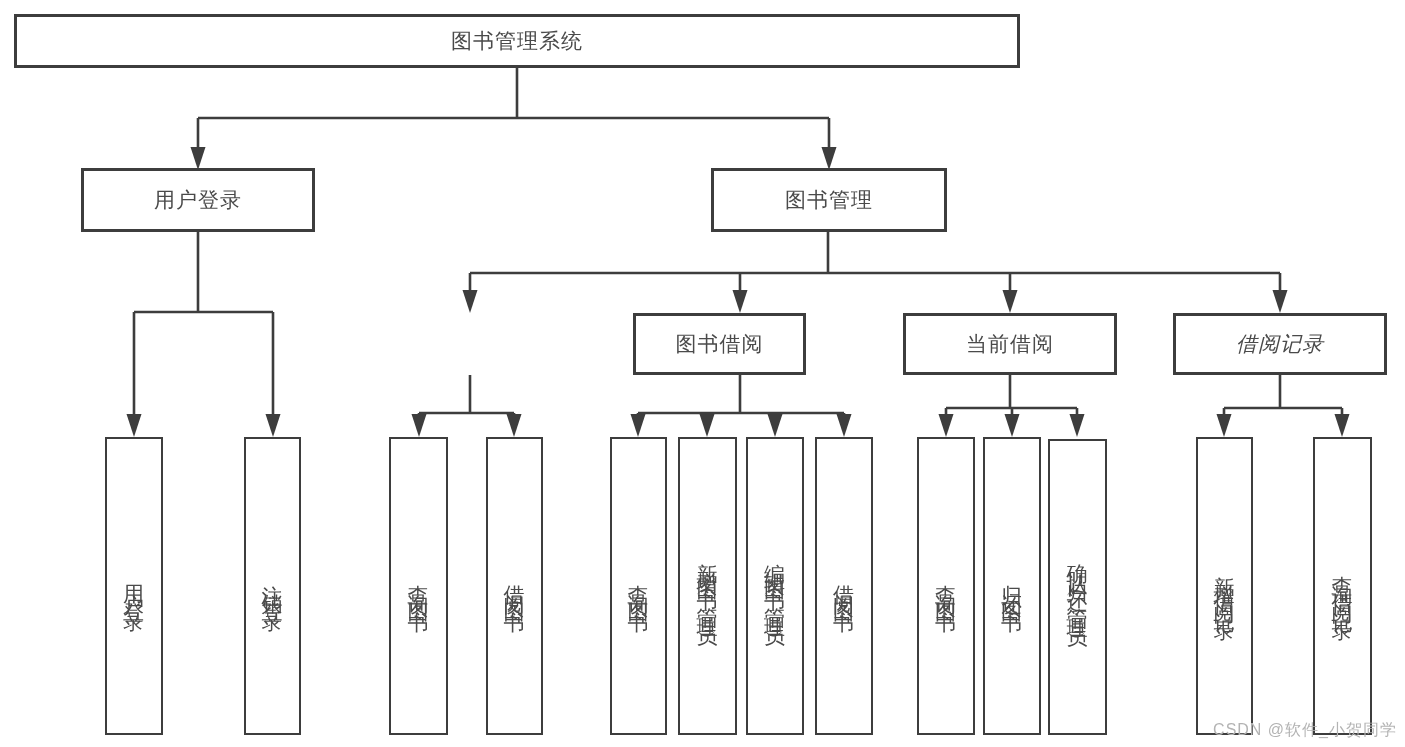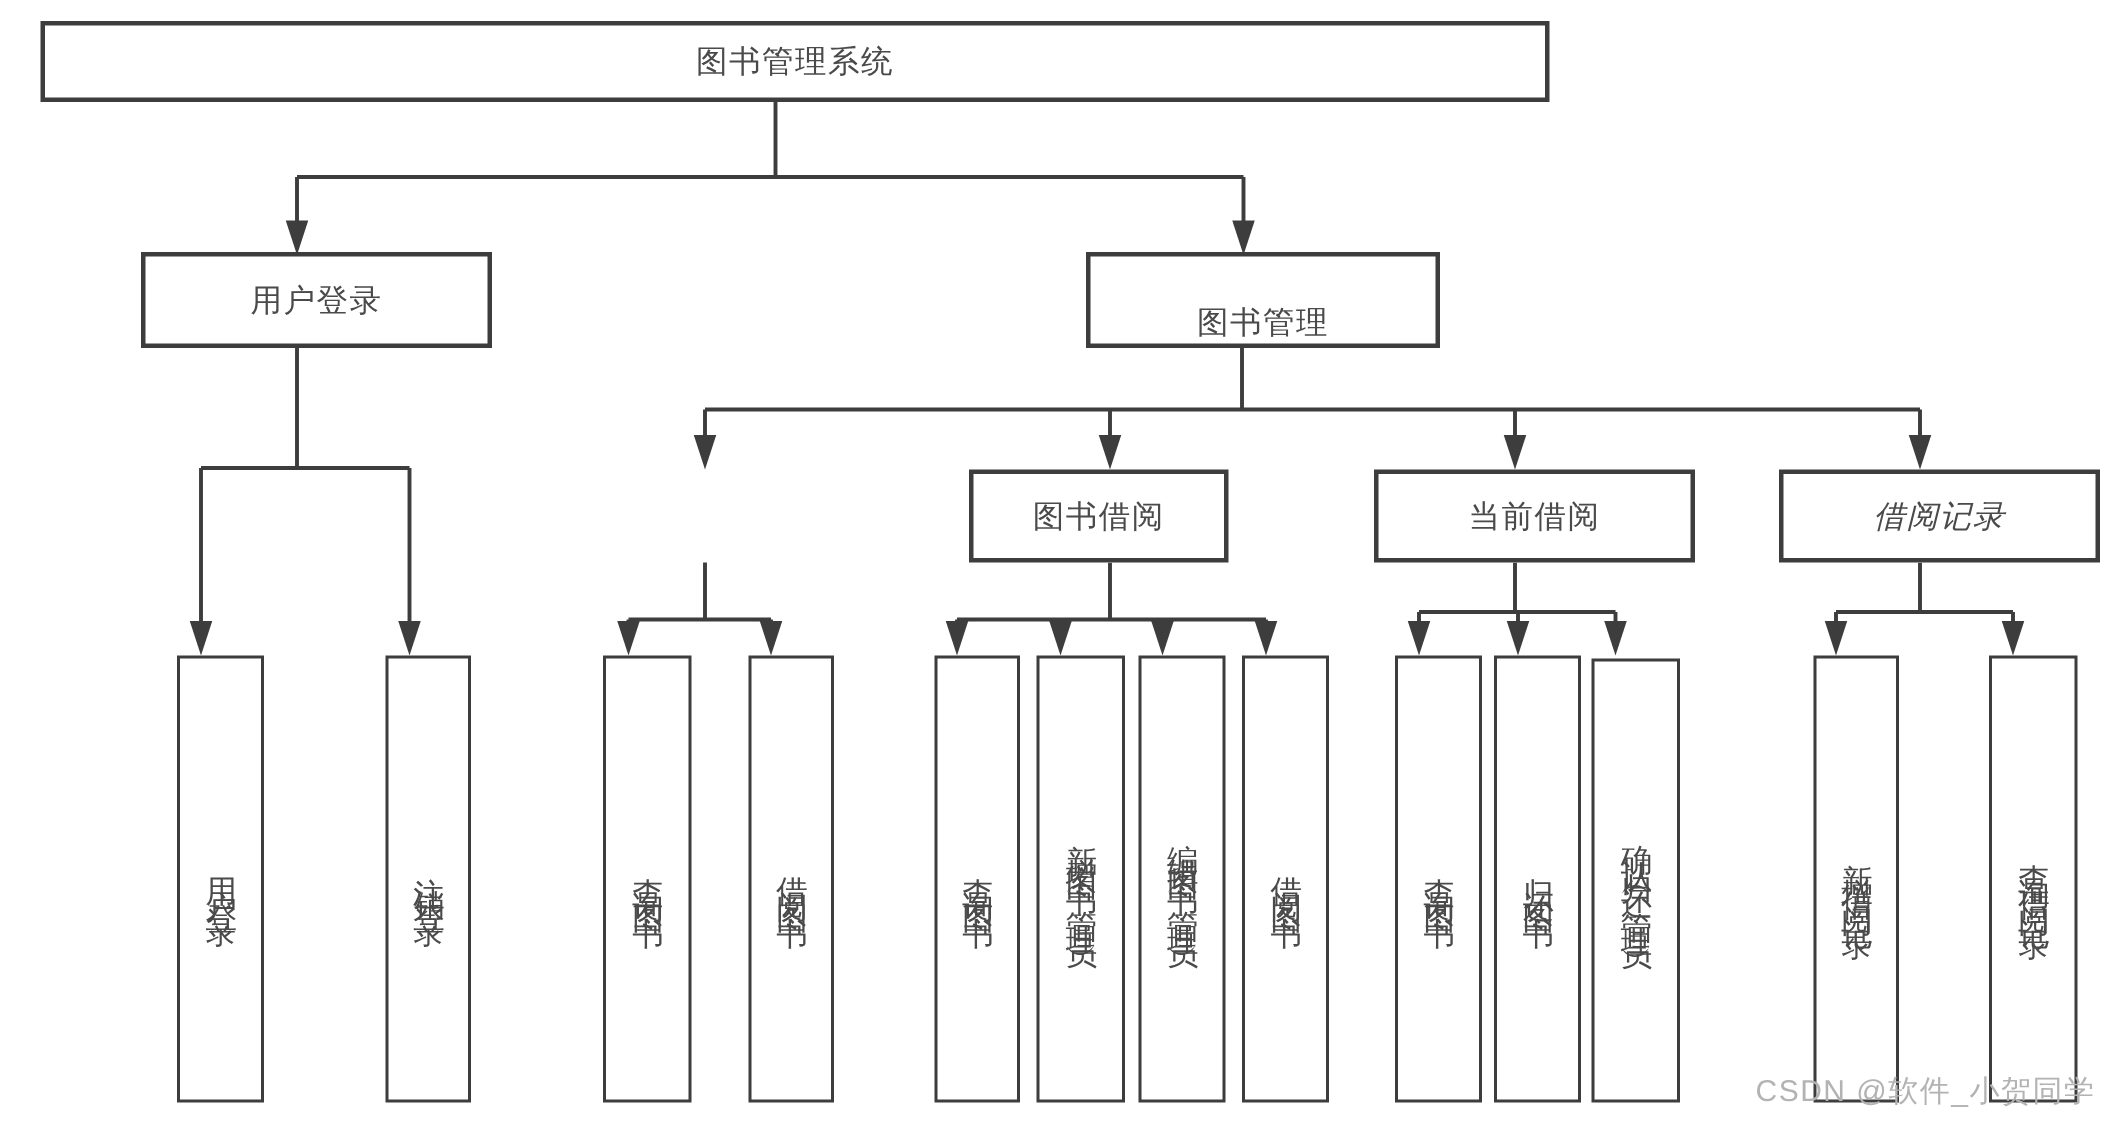--- a/index.html
+++ b/index.html
@@ -12,21 +12,20 @@
   }
   .node{
     position:absolute;
     box-sizing:border-box;
     background:#ffffff;
     border:3px solid #3d3d3d;
     display:flex;
     align-items:center;
     justify-content:center;
     color:#4a4a4a;
-    margin-left:13px;
   }
   .node-h{
     font-size:21px;
     letter-spacing:1px;
     white-space:nowrap;
   }
   .node-leaf{
     border-width:2.5px;
   }
   .vtext{
@@ -40,21 +39,21 @@
   svg.connectors{
     position:absolute;
     left:0;top:0;
     width:1405px;height:747px;
     pointer-events:none;
   }
   .watermark{
     position:absolute;
     right:8px;
     bottom:6px;
-    font-size:20px;
+    font-size:16px;
     color:#b3b3b3;
     letter-spacing:1px;
     white-space:nowrap;
   }
 </style>
 </head>
 <body>
 
 <div class="canvas">
 
@@ -98,21 +97,21 @@
     </g>
   </svg>
 
   <div class="node node-h" style="left:14px;top:14px;width:1006px;height:54px;">
     <span>图书管理系统</span>
   </div>
 
   <div class="node node-h" style="left:81px;top:168px;width:234px;height:64px;">
     <span>用户登录</span>
   </div>
-  <div class="node node-h" style="left:711px;top:168px;width:236px;height:64px;align-items:flex-end;">
+  <div class="node node-h" style="left:711px;top:168px;width:236px;height:64px;">
     <span>图书管理</span>
   </div>
 
   <div class="node node-h" style="left:633px;top:313px;width:173px;height:62px;">
     <span>图书借阅</span>
   </div>
   <div class="node node-h" style="left:903px;top:313px;width:214px;height:62px;font-family:Liberation Mono, monospace;">
     <span>当前借阅</span>
   </div>
   <div class="node node-h" style="left:1173px;top:313px;width:214px;height:62px;font-style:italic;">

